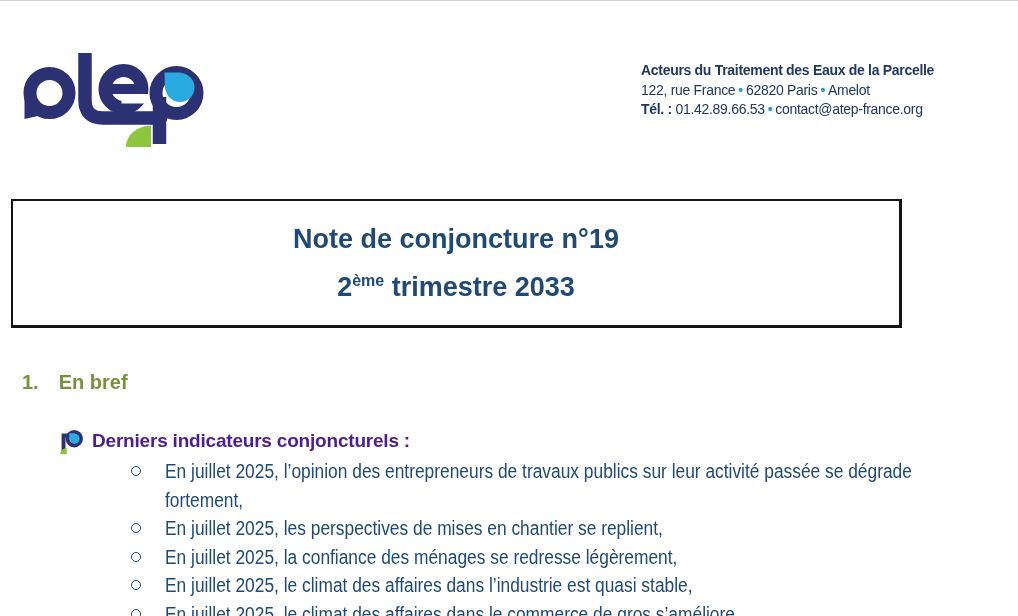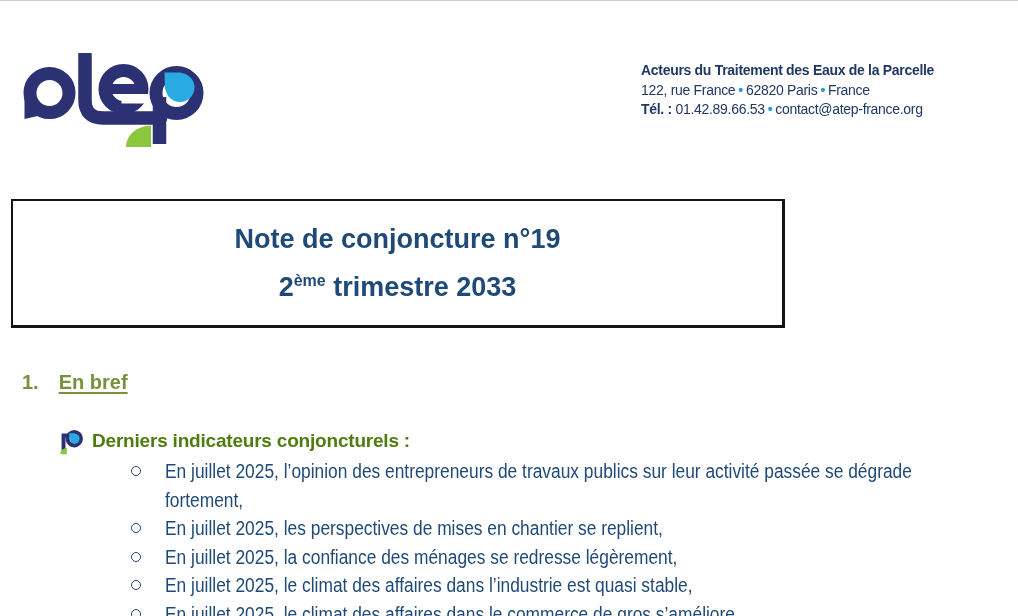--- a/index.html
+++ b/index.html
@@ -9,40 +9,40 @@
     border-top:1px solid #cfcfcf;box-sizing:border-box;padding-left:15px;
   }
   
   .logo{position:absolute;left:22px;top:52px;width:183px;height:95px;}
   .contact{position:absolute;left:641px;top:60px;font-size:14px;letter-spacing:-0.3px;
            line-height:19.5px;color:#1F3864;white-space:nowrap;}
   .contact .bold{font-weight:bold;}
   .dot{color:#2E9BD6;font-weight:bold;padding:0 3px;}
   
   .title-box{
-    position:absolute;left:11px;top:198px;width:774px;height:129px;box-sizing:border-box;
+    position:absolute;left:11px;top:198px;width:891px;height:129px;box-sizing:border-box;
     border:2px solid #141414;border-bottom-width:3px;border-right-width:3px;
     display:flex;flex-direction:column;align-items:center;justify-content:center;
     text-align:center;color:#1F4977;font-weight:bold;
   }
   .title-line1{font-size:27px;margin-bottom:17px;}
   .title-line2{font-size:27px;}
   .title-line2 sup{font-size:16px;vertical-align:0;position:relative;top:-10px;}
   
   .section-heading{
     position:absolute;left:22px;top:370px;display:flex;align-items:baseline;
     color:#76923C;font-weight:bold;font-size:20px;
   }
   .section-number{margin-right:20px;}
-  .section-title{text-decoration:underline;text-underline-offset:3px;}
+  .section-title{text-underline-offset:3px;}
   
   .sub-heading{position:absolute;left:57px;top:427px;display:flex;align-items:flex-start;}
   .sub-heading .marker{width:28px;height:28px;flex-shrink:0;}
   .sub-title{margin-left:7px;margin-top:2px;font-weight:bold;font-size:19px;
-             color:#4d7c0f;letter-spacing:-0.2px;white-space:nowrap;}
+             color:#4c1d95;letter-spacing:-0.2px;white-space:nowrap;}
   
   .bullet-list{position:absolute;left:131px;top:456px;margin:0;padding:0;list-style:none;}
   .bullet-item{display:flex;align-items:flex-start;}
   .o-marker{
     width:8px;height:8px;border:1.6px solid #1F4977;border-radius:50%;
     margin-top:9px;flex-shrink:0;background:transparent;
   }
   .b-text{
     margin-left:24px;width:935px;transform:scaleX(0.868);transform-origin:left top;
     font-size:20px;line-height:28.5px;color:#1F4977;
@@ -71,21 +71,21 @@
       <polygon points="142,19.5 159,19.5 142.5,37" fill="#29ABE2"></polygon>
       <circle cx="157.5" cy="34.5" r="14.5" fill="#29ABE2"></circle>
 
       <path d="M128.5 94 L103.5 94 A25 21.5 0 0 1 128.5 72.5 Z" fill="#8CC63F"></path>
     </svg>
   </div>
 
   <div class="contact">
     <div class="bold">Acteurs du Traitement des Eaux de la Parcelle</div>
     <div>
-      <span>122, rue France</span><span class="dot">•</span><span>62820 Paris</span><span class="dot">•</span><span>France</span>
+      <span>122, rue France</span><span class="dot">•</span><span>62820 Paris</span><span class="dot">•</span><span>Amelot</span>
     </div>
     <div>
       <span class="bold">Tél. :</span>
       <span>01.42.89.66.53</span><span class="dot">•</span><span>contact@atep-france.org</span>
     </div>
   </div>
 
   <div class="title-box">
     <div class="title-line1">Note de conjoncture n°19</div>
     <div class="title-line2"><span>2</span><sup>ème</sup><span> trimestre 2033</span></div>

